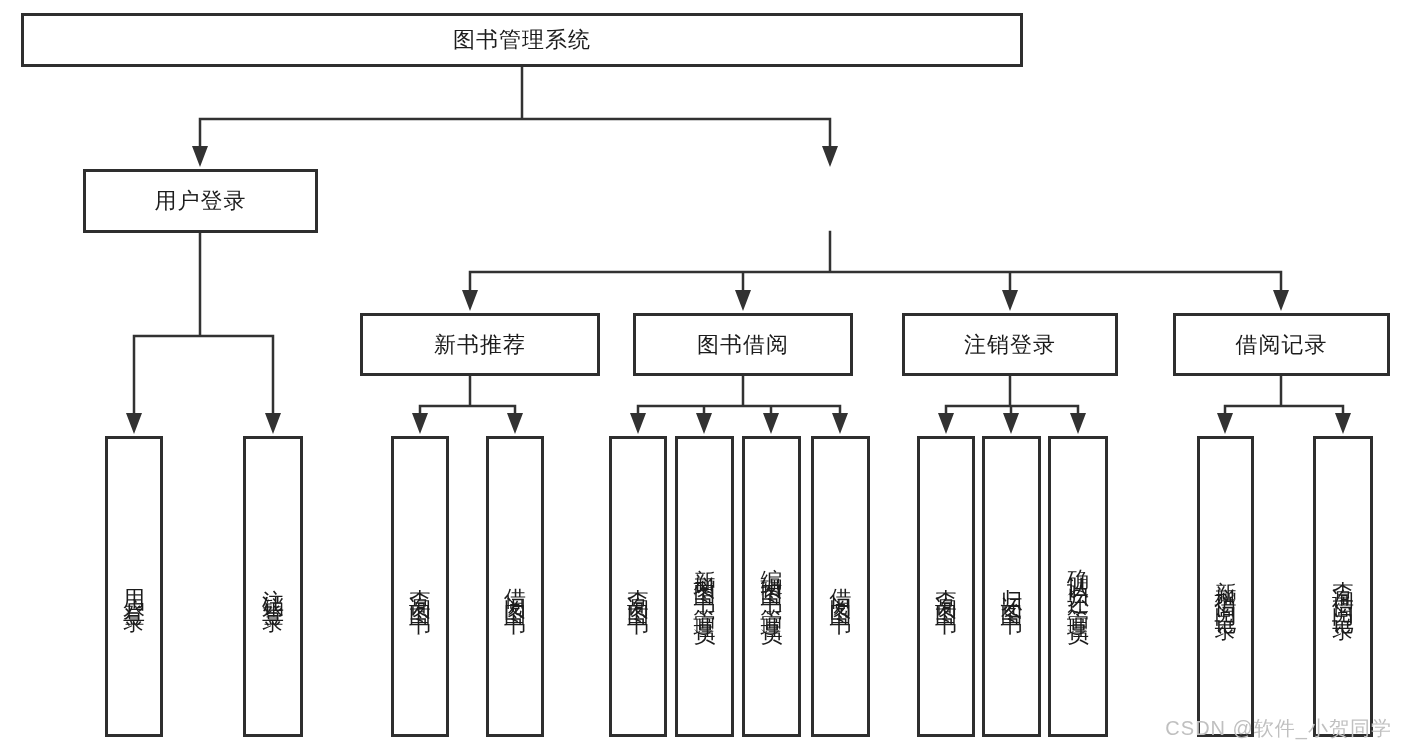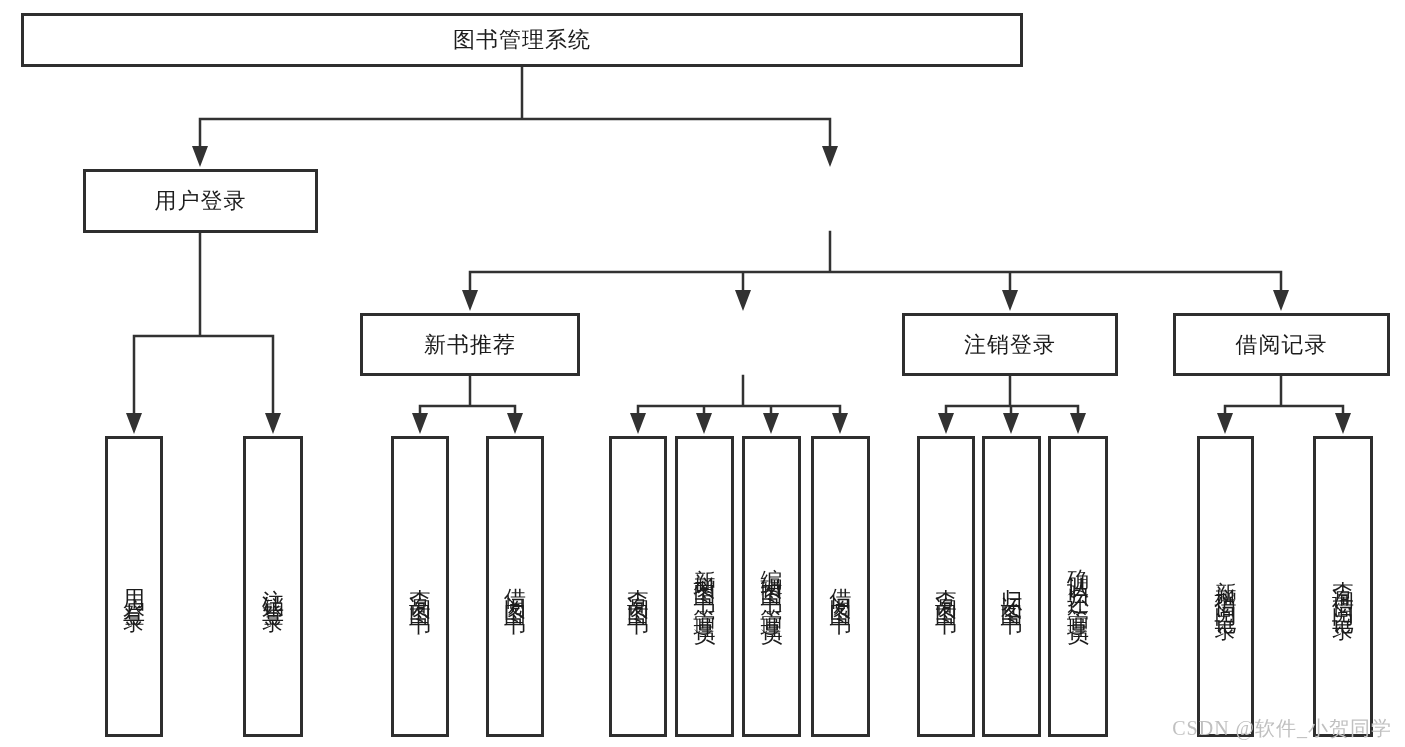--- a/index.html
+++ b/index.html
@@ -7,21 +7,21 @@
     --box-border:#2e2e2e;
     --text:#1c1c1c;
     --background:#ffffff;
     --watermark:#c0c0c0;
   }
   html,body{margin:0;padding:0;background:var(--background);}
   #canvas{
     position:relative;
     width:1405px;height:747px;
     background:var(--background);
-    font-family:Liberation Serif, serif;
+    font-family:Liberation Sans, sans-serif;
     overflow:hidden;
   }
   .wires{
     position:absolute;left:0;top:0;width:1405px;height:747px;
     color:var(--line);
   }
   .node{
     position:absolute;box-sizing:border-box;
     border:3px solid var(--box-border);
     background:var(--background);
@@ -74,22 +74,25 @@
   </svg>
 
   <div class="node" style="left:21px;top:13px;width:1002px;height:54px">
     <span>图书管理系统</span>
   </div>
 
   <div class="node" style="left:83px;top:169px;width:235px;height:64px">
     <span>用户登录</span>
   </div>
 
-  <div class="node" style="left:360px;top:313px;width:220px;height:63px">
+  <div class="node" style="left:360px;top:313px;width:240px;height:63px">
     <span>新书推荐</span>
+  </div>
+  <div class="node" style="left:633px;top:313px;width:220px;height:63px">
+    <span>图书借阅</span>
   </div>
   <div class="node" style="left:902px;top:313px;width:216px;height:63px">
     <span>注销登录</span>
   </div>
   <div class="node" style="left:1173px;top:313px;width:217px;height:63px">
     <span>借阅记录</span>
   </div>
 
   <div class="node leaf" style="left:105px;top:436px;width:58px;height:301px">
     <span>用户登录</span>

